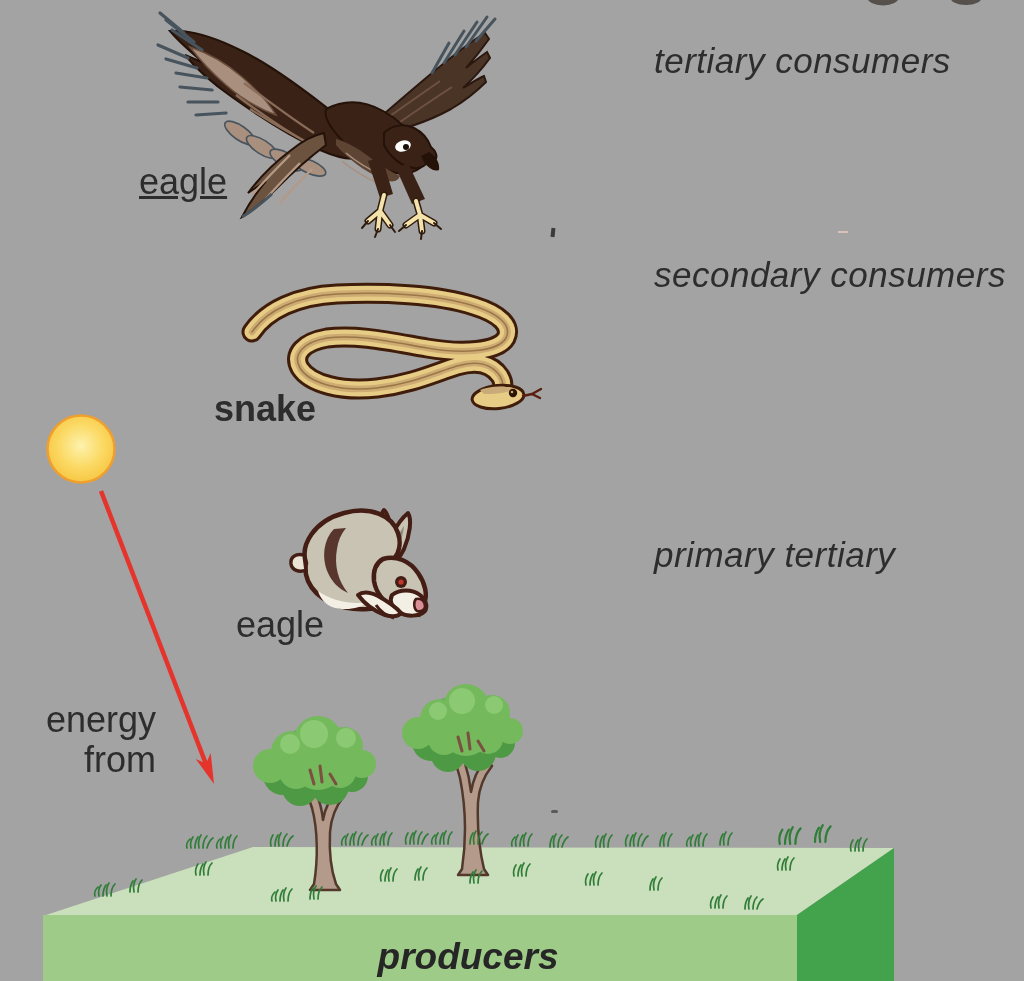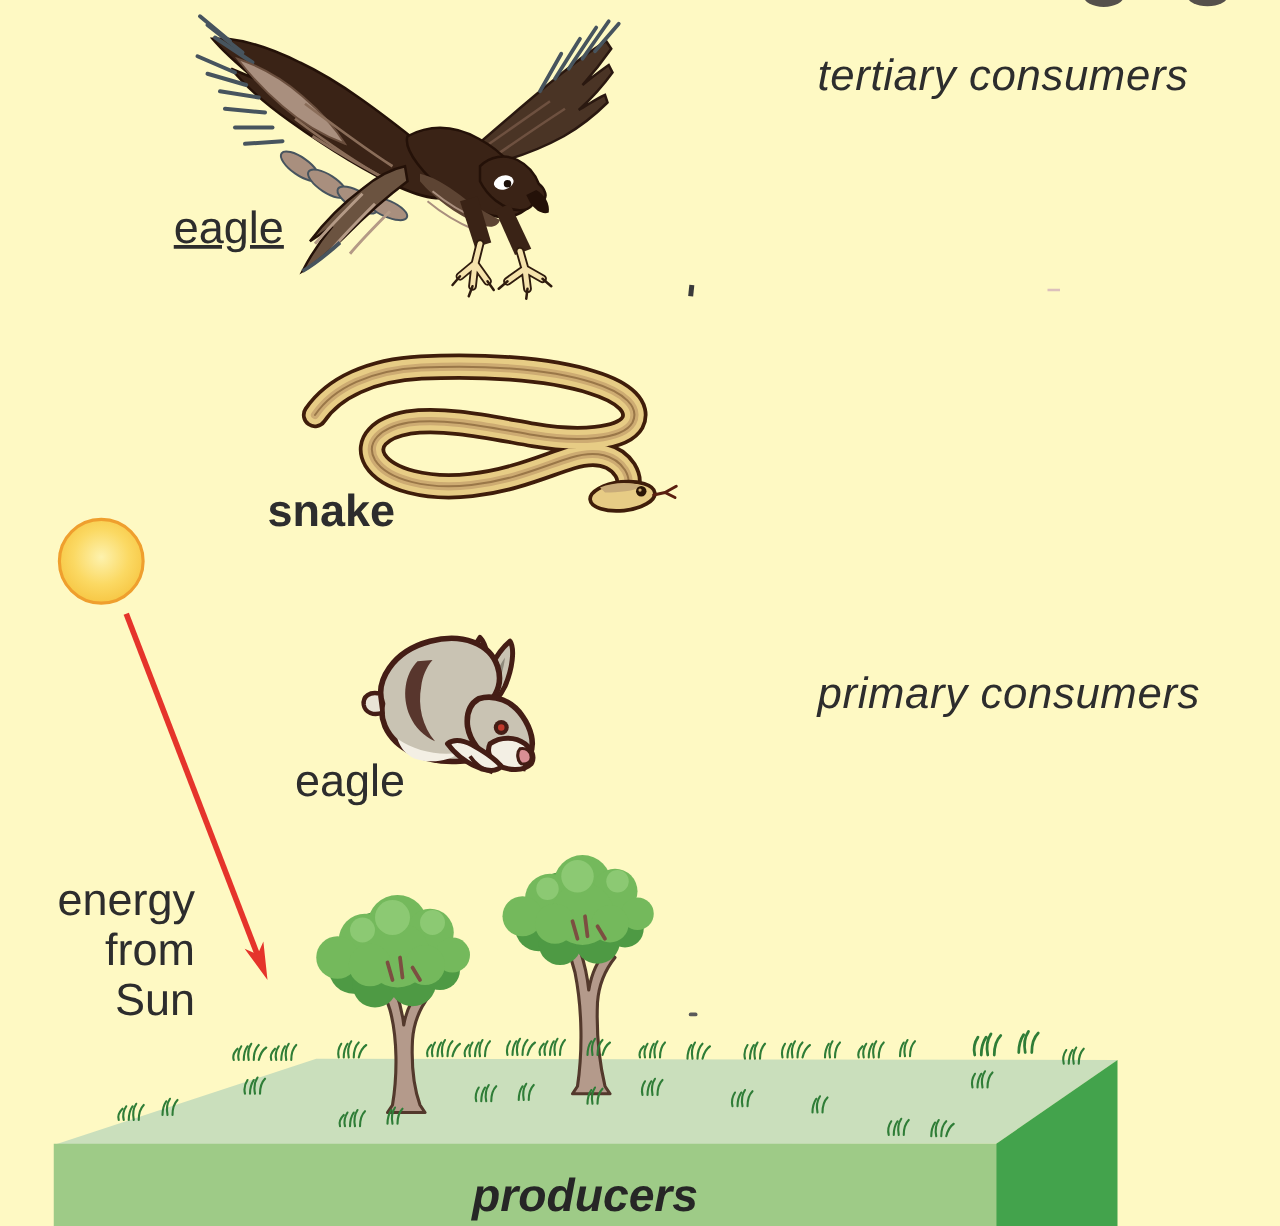--- a/index.html
+++ b/index.html
@@ -1,18 +1,18 @@
 <!DOCTYPE html>
 <html><head>
 <meta charset="utf-8">
 <style>
   html,body{margin:0;padding:0;background:#ffffff;}
   #stage{
     position:relative;width:1024px;height:981px;overflow:hidden;
-    background:#fef9c3;font-family:"Liberation Sans",sans-serif;
+    background:#a3a3a3;font-family:"Liberation Sans",sans-serif;
   }
   .lbl{
     position:absolute;white-space:nowrap;color:#2d2d2d;
     font-family:"Liberation Sans",sans-serif;line-height:1.08;
   }
   .role{font-style:italic;font-size:35px;letter-spacing:0.5px;}
   .org{font-size:36px;}
   .energy{font-size:36px;text-align:right;line-height:40px;margin-top:18px;}
   .producers{font-style:italic;font-size:37px;text-align:center;color:#262626;font-weight:bold;}
   .abs{position:absolute;}
@@ -342,33 +342,33 @@
           <path d="M0,0C0,-4 1,-8 3,-11M4,0C3,-5 4,-10 6,-13M8,0C8,-5 9,-9 12,-12M12,0C13,-4 15,-8 18,-10"></path>
         </g>
       <g transform="translate(470,203)">
           <path d="M0,0C0,-4 1,-8 3,-11M4,0C3,-5 4,-10 6,-13M8,0C8,-5 9,-9 12,-12"></path>
         </g>
     </g>
   </svg>
 
   <div class="lbl role" style="left:654px;top:42px;">tertiary consumers</div>
 
-
-  <div class="lbl role" style="left:654px;top:536px;">primary consumers</div>
+  <div class="lbl role" style="left:654px;top:256px;">secondary consumers</div>
+
+  <div class="lbl role" style="left:654px;top:536px;">primary tertiary</div>
 
   <div class="lbl org" style="left:139px;top:163px;text-decoration:underline;">eagle</div>
 
   <div class="lbl org" style="left:214px;top:390px;font-weight:bold;">snake</div>
 
   <div class="lbl org" style="left:236px;top:606px;">eagle</div>
 
   <div class="lbl energy" style="left:28px;top:682px;width:128px;">
     <div>energy</div>
     <div>from</div>
-    <div>Sun</div>
   </div>
 
   <div class="lbl producers" style="left:368px;top:937px;width:200px;">producers</div>
 
   <div class="mark" style="left:551px;top:228px;width:4px;height:9px;background:#3a3a3a;transform:rotate(6deg);"></div>
   <div class="mark" style="left:838px;top:231px;width:10px;height:2px;background:#dcc0bc;"></div>
   <div class="mark" style="left:551px;top:810px;width:7px;height:3px;background:#5a5a5a;border-radius:2px;"></div>
 
 </div>
 

